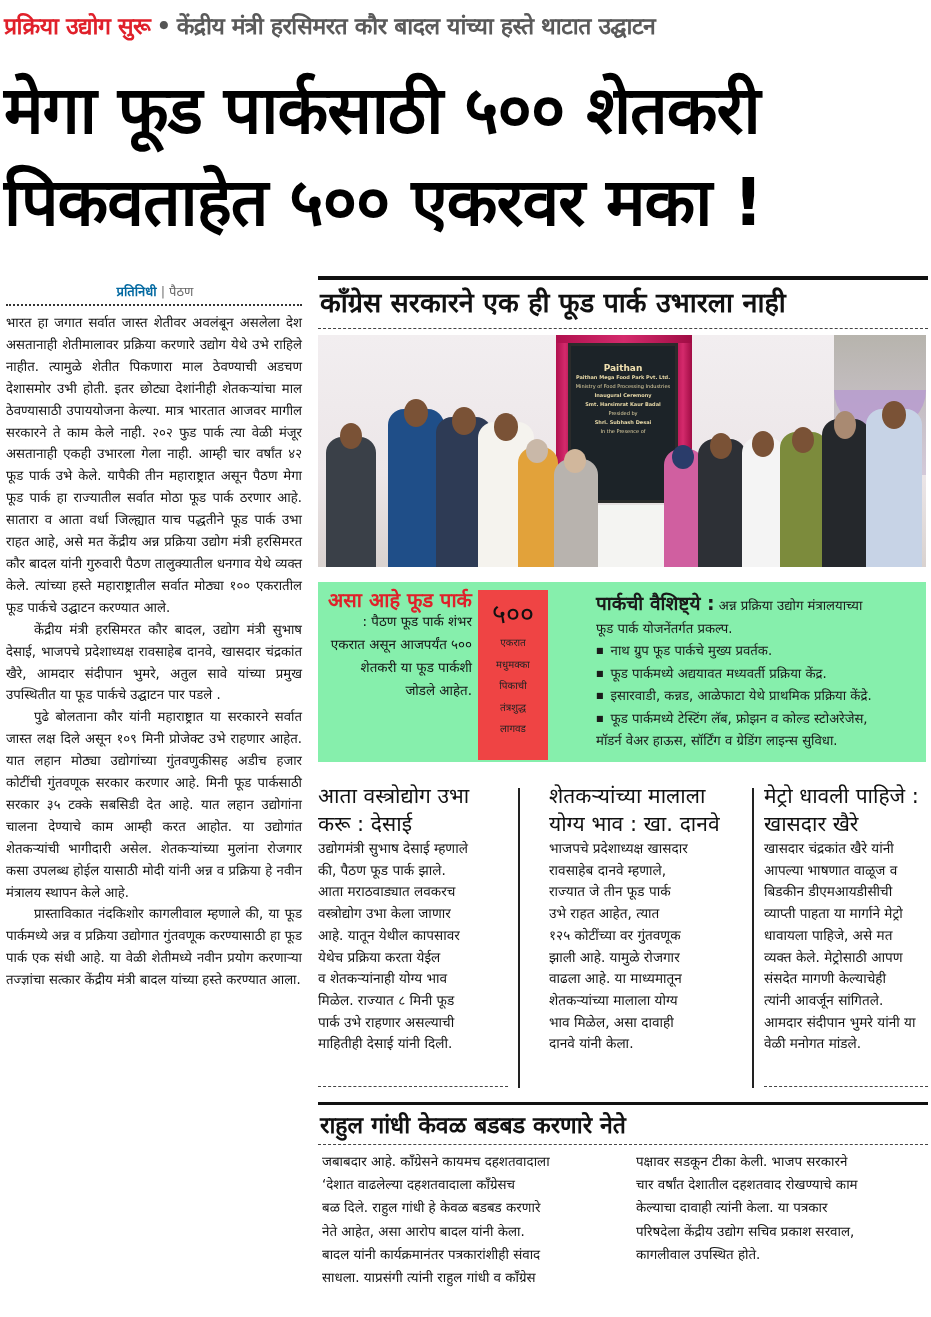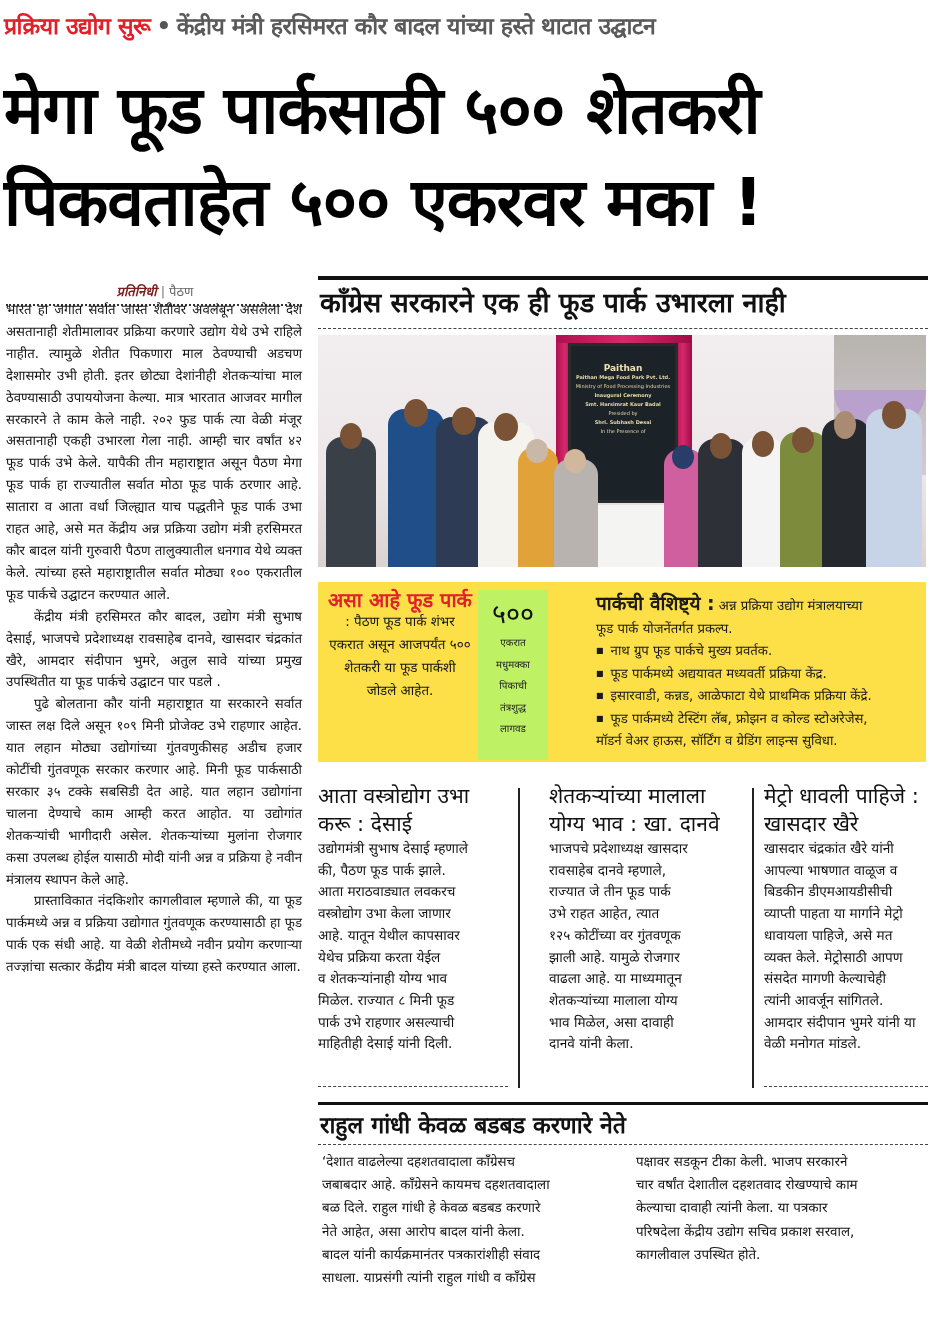--- a/index.html
+++ b/index.html
@@ -12,21 +12,21 @@
     .kicker .dot { color: #555; margin: 0 6px; }
     .kicker .grey { color: #5a5a5a; }
 
     .headline { position: absolute; left: 4px; width: 924px; white-space: nowrap;
       font-family: "DejaVu Sans", sans-serif; font-weight: bold; font-size: 66px; line-height: 90px; color: #000;
       letter-spacing: -1px; transform-origin: left top; }
     .headline.l1 { top: 66px; }
     .headline.l2 { top: 158px; }
 
     .byline { position: absolute; left: 6px; top: 282px; width: 298px; text-align: center; font-size: 13px; }
-    .byline b { color: #7f1d1d; font-style: italic; }
+    .byline b { color: #0369a1; }
     .byline .sep { color: #777; margin: 0 4px; }
     .byline .place { color: #666; }
     .dots-h { position: absolute; border-top: 2px dotted #333; }
     .dash-h { position: absolute; border-top: 1px dashed #444; }
 
     .col { position: absolute; font-family: "DejaVu Sans", sans-serif; font-size: 13.2px; line-height: 21.9px;
       text-align: justify; color: #151515; }
     .col p { margin: 0; }
     .col p.indent { text-indent: 28px; }
 
@@ -38,23 +38,23 @@
     .photo .curtain { position: absolute; top: 0; height: 170px; background: linear-gradient(90deg,#b0104e,#d42a6c,#a00c44); }
     .photo .plaque { position: absolute; left: 250px; top: 8px; width: 110px; height: 160px; background: #1c2328;
       border: 3px solid #2b2b2b; color: #e8d9a8; font-size: 5px; text-align: center; padding-top: 18px; line-height: 9px; }
     .photo .plaque .big { font-size: 9px; font-weight: bold; color: #f0e0b0; }
     .photo .stand { position: absolute; left: 260px; top: 170px; width: 90px; height: 62px; background: #f4f4f2; }
     .photo .person { position: absolute; bottom: 0; border-radius: 16px 16px 0 0; }
     .photo .head { position: absolute; border-radius: 50%; background: #7a5236; }
     .photo .banner-r { position: absolute; right: 0; top: 0; width: 92px; height: 140px; background: linear-gradient(180deg,#b7b4ad,#d3c9d9); }
     .photo .drape-r { position: absolute; right: 0; top: 55px; width: 92px; height: 40px; background: #b79ad0; border-radius: 0 0 40px 40px; opacity: .8; }
 
-    .infobox { position: absolute; left: 318px; top: 582px; width: 608px; height: 180px; background: #fde047; }
+    .infobox { position: absolute; left: 318px; top: 582px; width: 608px; height: 180px; background: #86efac; }
     .infobox .ttl { position: absolute; left: 10px; top: 6px; width: 148px; font-size: 20px; font-weight: bold; color: #e0202a; line-height: 24px; }
-    .stat { position: absolute; left: 478px; top: 590px; width: 70px; height: 170px; background: #bef264; text-align: center; }
+    .stat { position: absolute; left: 478px; top: 590px; width: 70px; height: 170px; background: #ef4444; text-align: center; }
     .stat .num { font-size: 27px; line-height: 36px; margin-top: 6px; color: #111; }
     .stat .lines { font-size: 10px; line-height: 21.5px; color: #222; }
     .features { position: absolute; left: 596px; top: 592px; width: 356px; font-size: 13.2px; line-height: 22.5px; color: #1a1a1a; white-space: nowrap; }
     .features .fh { font-weight: bold; font-size: 19px; }
     .features .bullet::before { content: "■"; font-size: 8px; margin-right: 7px; vertical-align: 2px; }
 
     .vbar { position: absolute; width: 2px; background: #222; }
 
     .sub-col { position: absolute; font-size: 13.6px; line-height: 21.7px; color: #141414; white-space: nowrap; }
     .sub-head { font-size: 21px; font-weight: normal; line-height: 28px; color: #111; }
@@ -67,21 +67,21 @@
 </div>
 
 <div class="headline l1" style="transform: scaleX(1); width: 924px;">मेगा फूड पार्कसाठी ५०० शेतकरी</div>
 <div class="headline l2" style="transform: scaleX(1); width: 924px;">पिकवताहेत ५०० एकरवर मका !</div>
 
 <div class="byline">
   <b>प्रतिनिधी</b><span class="sep">|</span><span class="place">पैठण</span>
 </div>
 <div class="dots-h" style="left:6px; top:304px; width:296px;"></div>
 
-<div class="col" style="left:6px; top:299px; width:296px;">
+<div class="col" style="left:6px; top:312px; width:296px;">
   <p>भारत हा जगात सर्वात जास्त शेतीवर अवलंबून असलेला देश असतानाही शेतीमालावर प्रक्रिया करणारे उद्योग येथे उभे राहिले नाहीत. त्यामुळे शेतीत पिकणारा माल ठेवण्याची अडचण देशासमोर उभी होती. इतर छोट्या देशांनीही शेतकऱ्यांचा माल ठेवण्यासाठी उपाययोजना केल्या. मात्र भारतात आजवर मागील सरकारने ते काम केले नाही. २०२ फुड पार्क त्या वेळी मंजूर असतानाही एकही उभारला गेला नाही. आम्ही चार वर्षांत ४२ फूड पार्क उभे केले. यापैकी तीन महाराष्ट्रात असून पैठण मेगा फूड पार्क हा राज्यातील सर्वात मोठा फूड पार्क ठरणार आहे. सातारा व आता वर्धा जिल्ह्यात याच पद्धतीने फूड पार्क उभा राहत आहे, असे मत केंद्रीय अन्न प्रक्रिया उद्योग मंत्री हरसिमरत कौर बादल यांनी गुरुवारी पैठण तालुक्यातील धनगाव येथे व्यक्त केले. त्यांच्या हस्ते महाराष्ट्रातील सर्वात मोठ्या १०० एकरातील फूड पार्कचे उद्घाटन करण्यात आले.</p>
   <p class="indent">केंद्रीय मंत्री हरसिमरत कौर बादल, उद्योग मंत्री सुभाष देसाई, भाजपचे प्रदेशाध्यक्ष रावसाहेब दानवे, खासदार चंद्रकांत खैरे, आमदार संदीपान भुमरे, अतुल सावे यांच्या प्रमुख उपस्थितीत या फूड पार्कचे उद्घाटन पार पडले .</p>
   <p class="indent">पुढे बोलताना कौर यांनी महाराष्ट्रात या सरकारने सर्वात जास्त लक्ष दिले असून १०९ मिनी प्रोजेक्ट उभे राहणार आहेत. यात लहान मोठ्या उद्योगांच्या गुंतवणुकीसह अडीच हजार कोटींची गुंतवणूक सरकार करणार आहे. मिनी फूड पार्कसाठी सरकार ३५ टक्के सबसिडी देत आहे. यात लहान उद्योगांना चालना देण्याचे काम आम्ही करत आहोत. या उद्योगांत शेतकऱ्यांची भागीदारी असेल. शेतकऱ्यांच्या मुलांना रोजगार कसा उपलब्ध होईल यासाठी मोदी यांनी अन्न व प्रक्रिया हे नवीन मंत्रालय स्थापन केले आहे.</p>
   <p class="indent">प्रास्ताविकात नंदकिशोर कागलीवाल म्हणाले की, या फूड पार्कमध्ये अन्न व प्रक्रिया उद्योगात गुंतवणूक करण्यासाठी हा फूड पार्क एक संधी आहे. या वेळी शेतीमध्ये नवीन प्रयोग करणाऱ्या तज्ज्ञांचा सत्कार केंद्रीय मंत्री बादल यांच्या हस्ते करण्यात आला.</p>
 </div>
 
 <div class="rule-top" style="left:318px; top:276px; width:610px; height:4px;"></div>
 <div class="sec-head" style="left:320px; top:283px; font-size:27px; line-height:40px;">काँग्रेस सरकारने एक ही फूड पार्क उभारला नाही</div>
 <div class="dash-h" style="left:318px; top:328px; width:610px;"></div>
 
@@ -125,21 +125,21 @@
   <div class="head" style="left:474px; top:92px; width:22px; height:26px;"></div>
   <div class="person" style="left:504px; width:48px; height:148px; background:#25282c;"></div>
   <div class="head" style="left:516px; top:76px; width:22px; height:28px; background:#a98a72;"></div>
   <div class="person" style="left:548px; width:56px; height:158px; background:#c7d3e6;"></div>
   <div class="head" style="left:564px; top:66px; width:24px; height:28px;"></div>
 </div>
 
 <div class="infobox">
   <div class="ttl">असा आहे फूड पार्क</div>
 </div>
-<div class="col" style="left:328px; top:610px; width:144px; font-size:13.4px; line-height:23px; text-align:center;">: पैठण फूड पार्क शंभर एकरात असून आजपर्यंत ५०० शेतकरी या फूड पार्कशी जोडले आहेत.</div>
+<div class="col" style="left:328px; top:610px; width:144px; font-size:13.4px; line-height:23px; text-align:right;">: पैठण फूड पार्क शंभर एकरात असून आजपर्यंत ५०० शेतकरी या फूड पार्कशी जोडले आहेत.</div>
 
 <div class="stat">
   <div class="num">५००</div>
   <div class="lines">
     <div>एकरात</div>
     <div>मधुमक्का</div>
     <div>पिकाची</div>
     <div>तंत्रशुद्ध</div>
     <div>लागवड</div>
   </div>
@@ -203,22 +203,22 @@
 </div>
 
 <div class="dash-h" style="left:318px; top:1086px; width:190px;"></div>
 <div class="dash-h" style="left:764px; top:1086px; width:164px;"></div>
 
 <div class="rule-top" style="left:318px; top:1102px; width:610px; height:3px;"></div>
 <div class="sec-head" style="left:320px; top:1108px; font-size:23px; line-height:34px;">राहुल गांधी केवळ बडबड करणारे नेते</div>
 <div class="dash-h" style="left:318px; top:1144px; width:610px;"></div>
 
 <div class="sub-col" style="left:322px; top:1150px; width:300px; font-size:13.4px; line-height:23.2px;">
+  <div>जबाबदार आहे. काँग्रेसने कायमच दहशतवादाला</div>
   <div>‘देशात वाढलेल्या दहशतवादाला काँग्रेसच</div>
-  <div>जबाबदार आहे. काँग्रेसने कायमच दहशतवादाला</div>
   <div>बळ दिले. राहुल गांधी हे केवळ बडबड करणारे</div>
   <div>नेते आहेत, असा आरोप बादल यांनी केला.</div>
   <div>बादल यांनी कार्यक्रमानंतर पत्रकारांशीही संवाद</div>
   <div>साधला. याप्रसंगी त्यांनी राहुल गांधी व काँग्रेस</div>
 </div>
 <div class="sub-col" style="left:636px; top:1150px; width:292px; font-size:13.4px; line-height:23.2px;">
   <div>पक्षावर सडकून टीका केली. भाजप सरकारने</div>
   <div>चार वर्षांत देशातील दहशतवाद रोखण्याचे काम</div>
   <div>केल्याचा दावाही त्यांनी केला. या पत्रकार</div>
   <div>परिषदेला केंद्रीय उद्योग सचिव प्रकाश सरवाल,</div>

